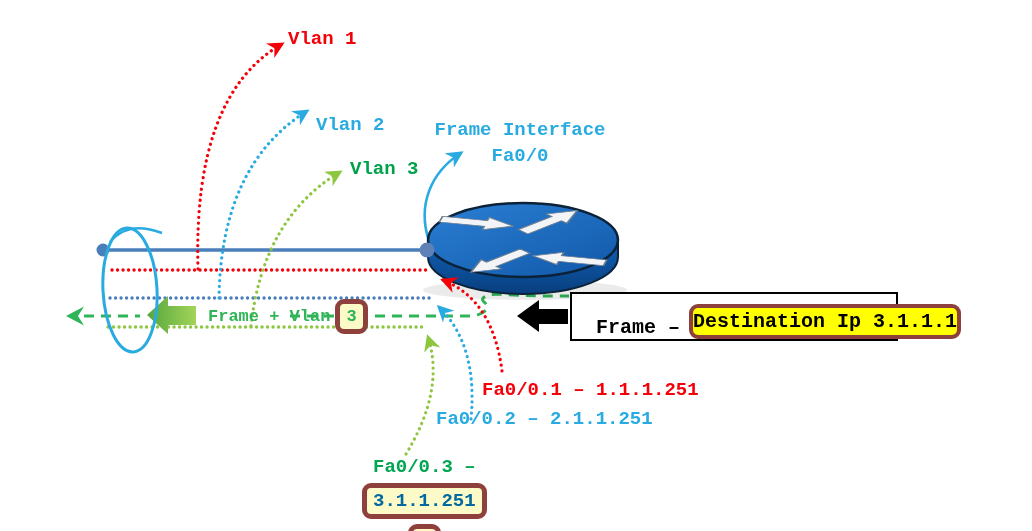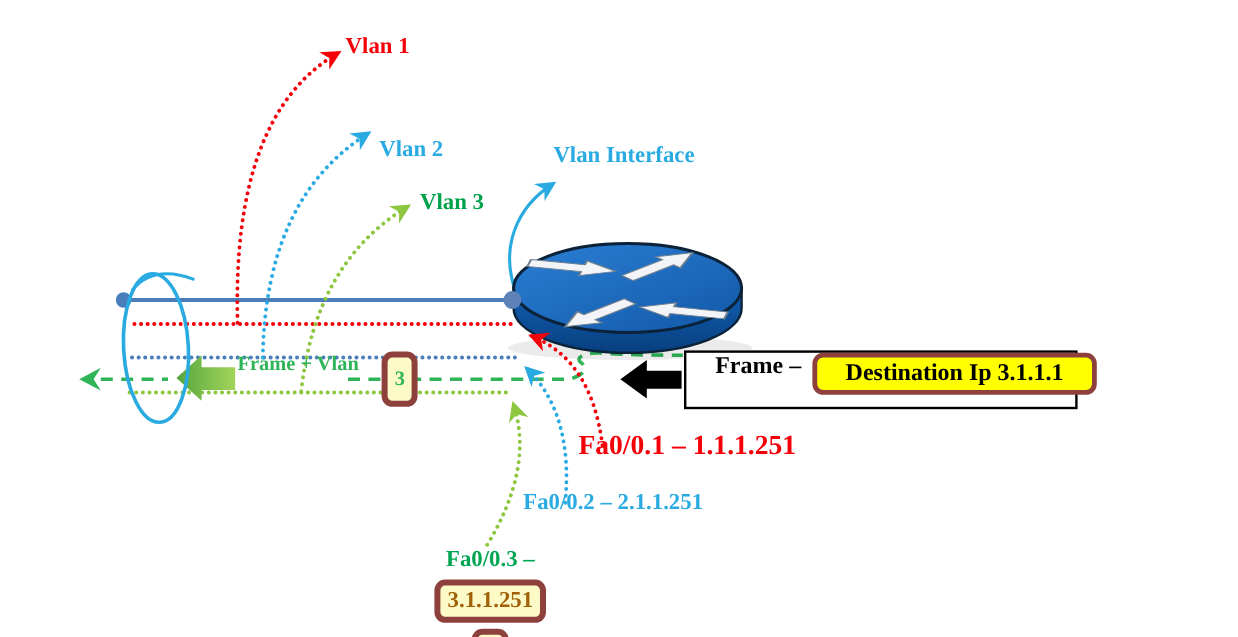--- a/index.html
+++ b/index.html
@@ -1,49 +1,49 @@
 <!DOCTYPE html>
 <html><head>
 <meta charset="utf-8">
 <style>
   html,body{margin:0;padding:0;background:#fff;}
   .canvas{
     position:relative;
     width:1013px;height:531px;
     background:#fff;
-    font-family:Liberation Serif, serif;
+    font-family:Liberation Mono, monospace;
     overflow:hidden;
   }
   .canvas svg.draw{position:absolute;left:0;top:0;}
   .lbl{position:absolute;font-weight:bold;white-space:nowrap;}
   .vlan1{left:288px;top:28px;font-size:19px;color:#F40009;}
   .vlan2{left:316px;top:114px;font-size:19px;color:#29ABE2;}
   .vlan3{left:350px;top:158px;font-size:19px;color:#00A14B;}
   .main-if{left:430px;top:117px;width:180px;text-align:center;font-size:19px;color:#29ABE2;line-height:26px;}
-  .trunk-frame{left:198px;top:293px;height:46px;display:flex;gap:19px;font-size:17px;color:#2FB457;}
+  .trunk-frame{left:208px;top:293px;height:46px;display:flex;align-items:center;gap:5px;font-size:17px;color:#2FB457;}
   .tag-box{
     display:inline-flex;align-items:center;justify-content:center;
     background:#FCFBC8;border:5px solid #8E403C;border-radius:9px;
     padding:3px 6px;color:#2FB457;
   }
   .frame-box{
     left:570px;top:292px;width:328px;height:49px;
     background:#fff;border:2px solid #000;box-sizing:border-box;
-    display:flex;align-items:flex-start;gap:9px;padding-left:24px;
+    display:flex;align-items:flex-end;gap:9px;padding-left:24px;
     font-size:20px;color:#000;
   }
   .dest-hl{
     display:inline-flex;align-items:center;
     background:#FFFF00;border:4px solid #8E403C;border-radius:9px;
-    padding:2px 24px;color:#000;
+    padding:2px 0;color:#000;
   }
-  .subif1{left:482px;top:358px;font-size:23px;color:#F40009;}
+  .subif1{left:482px;top:379px;font-size:19px;color:#F40009;}
   .subif2{left:436px;top:408px;font-size:19px;color:#29ABE2;}
   .subif3{left:362px;top:456px;height:38px;display:flex;align-items:center;gap:5px;font-size:19px;color:#00A651;flex-direction:column;}
-  .subif3 .tag-box{color:#a16207;padding:2px 6px;}
+  .subif3 .tag-box{color:#0369a1;padding:2px 6px;}
 </style>
 </head>
 <body>
 
 <div class="canvas">
 
   <svg class="draw" width="1032" height="531" viewBox="0 0 1032 531">
     <defs>
       <marker id="mred" viewBox="0 0 10 10" refX="8.2" refY="5" markerWidth="5.2" markerHeight="5.2" orient="auto">
         <path d="M0,0 L10,5 L0,10 L3,5 Z" fill="#F40009"></path>
@@ -111,21 +111,22 @@
     <path d="M406,454 Q445,390 428,337" fill="none" stroke="#8DC63F" stroke-width="3.2" stroke-linecap="round" stroke-dasharray="0.1 5.6" marker-end="url(#mlgreen)"></path>
 
     <polygon points="517,316 539,300 539,309 568,309 568,324 539,324 539,332" fill="#000"></polygon>
   </svg>
 
   <div class="lbl vlan1">Vlan 1</div>
   <div class="lbl vlan2">Vlan 2</div>
   <div class="lbl vlan3">Vlan 3</div>
 
   <div class="lbl main-if">
-    <div>Vlan Interface</div>
+    <div>Frame Interface</div>
+    <div>Fa0/0</div>
   </div>
 
   <div class="lbl trunk-frame">
     <span>Frame + Vlan</span>
     <span class="tag-box">
       <span>3</span>
     </span>
   </div>
 
   <div class="lbl frame-box">

